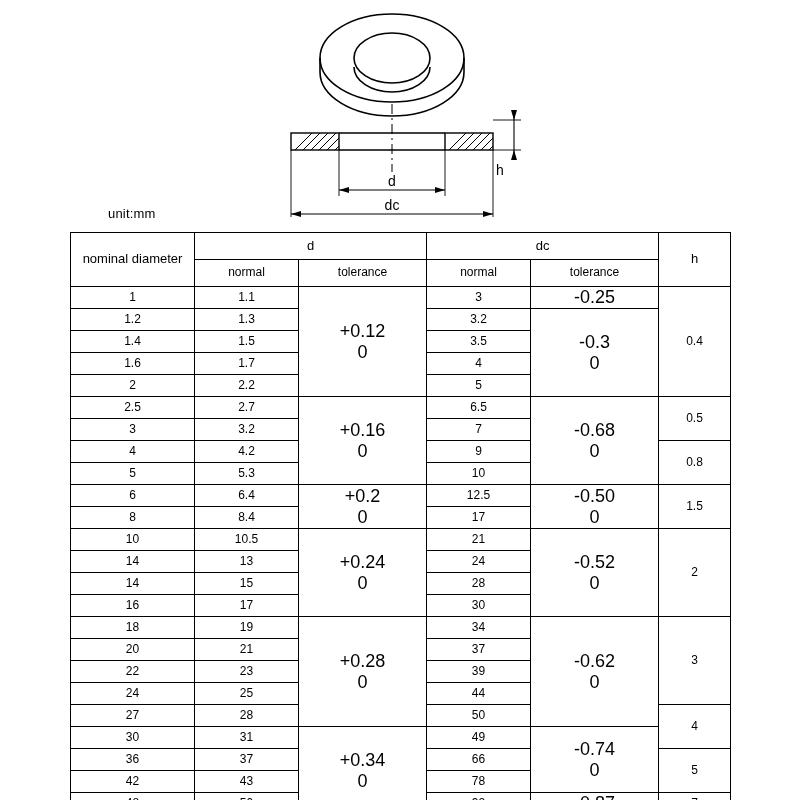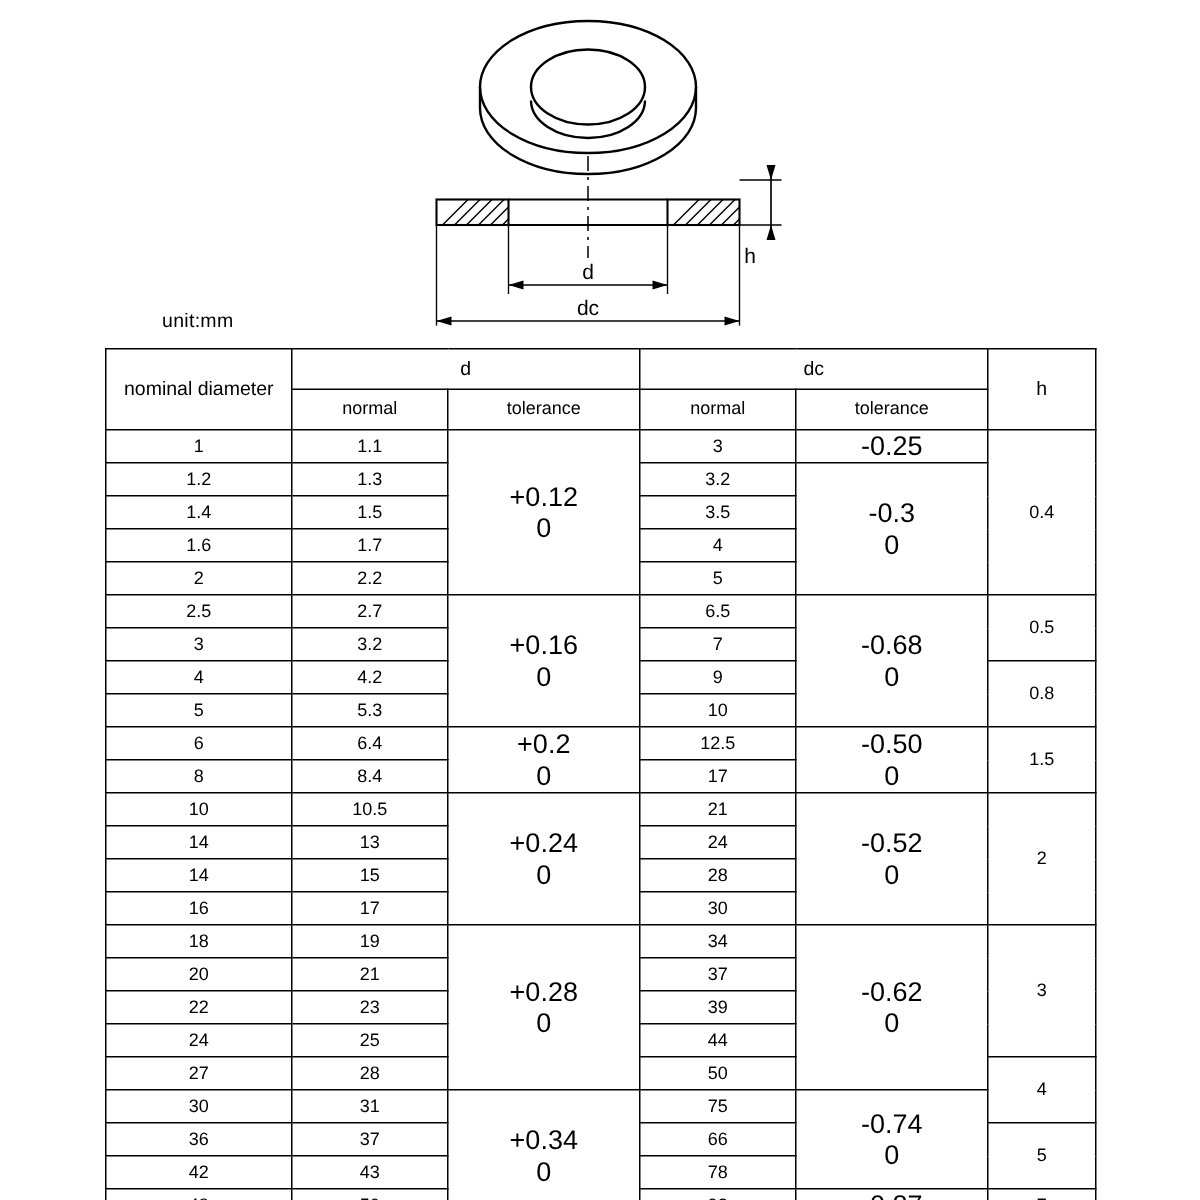--- a/index.html
+++ b/index.html
@@ -341,21 +341,21 @@
           <td>50</td>
           <td rowspan="2">4</td>
         </tr>
         <tr>
           <td>30</td>
           <td>31</td>
           <td class="tol-cell" rowspan="4">
             <span class="tol-top">+0.34</span>
             <span class="tol-bot">0</span>
           </td>
-          <td>75</td>
+          <td>49</td>
           <td class="tol-cell" rowspan="3">
             <span class="tol-top">-0.74</span>
             <span class="tol-bot">0</span>
           </td>
         </tr>
         <tr>
           <td>36</td>
           <td>37</td>
           <td>66</td>
           <td rowspan="2">5</td>

